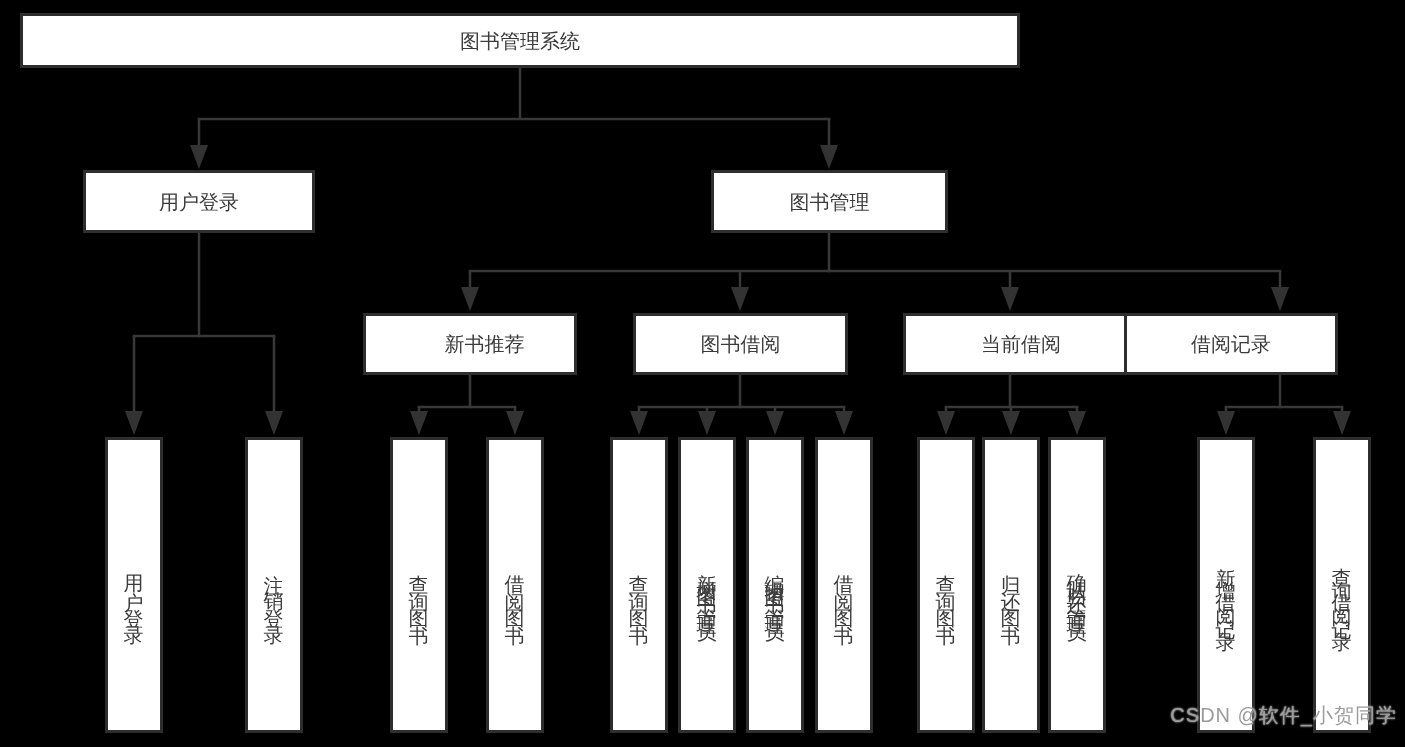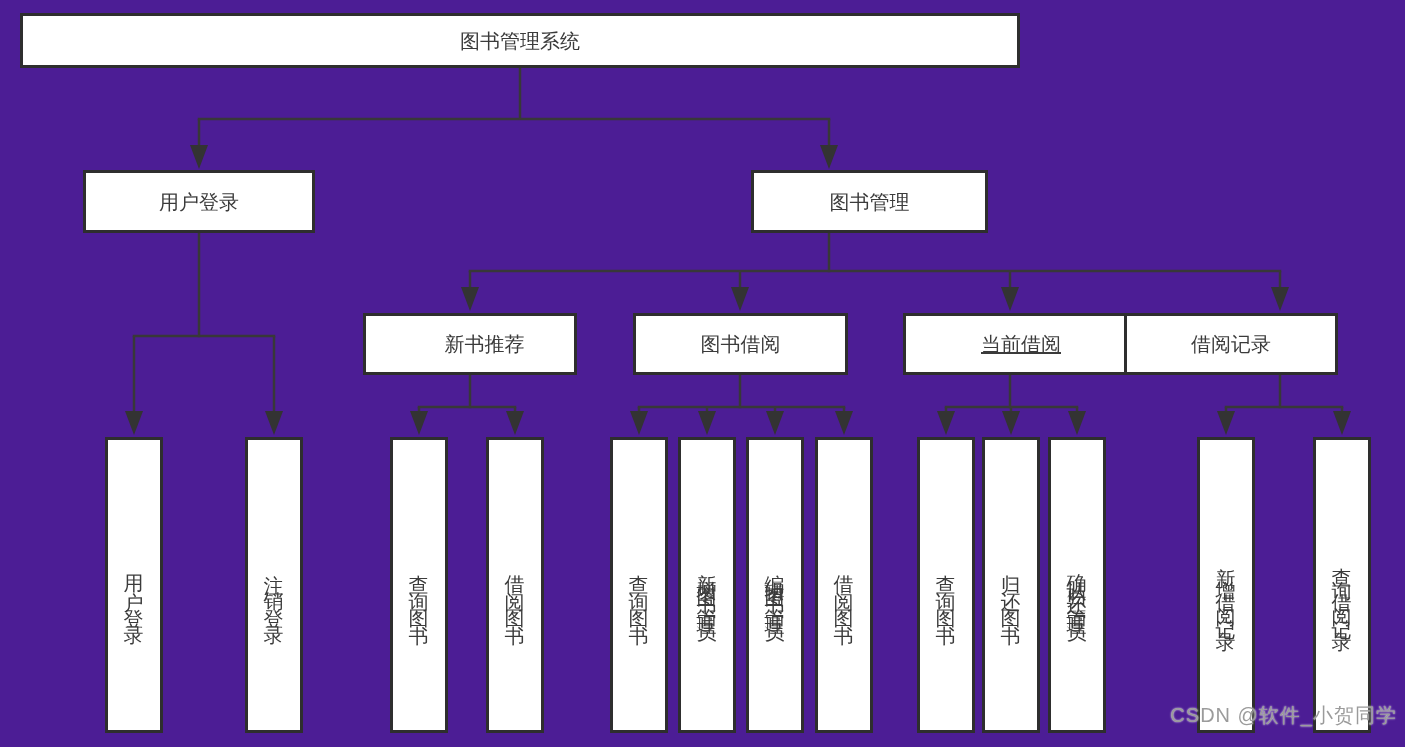--- a/index.html
+++ b/index.html
@@ -1,20 +1,20 @@
 <!DOCTYPE html>
 <html><head>
 <meta charset="utf-8">
 <style>
   html, body { margin: 0; padding: 0; background: #ffffff; }
   #canvas {
     position: relative;
     width: 1405px;
     height: 747px;
-    background: #4c1d95;
+    background: #000000;
     font-family: "Liberation Sans", "DejaVu Sans", sans-serif;
     overflow: hidden;
   }
   #wires {
     position: absolute;
     left: 0; top: 0;
     width: 1405px; height: 747px;
     pointer-events: none;
   }
   .node {
@@ -124,31 +124,31 @@
     </g>
   </svg>
 
   <div class="node" style="left:20px; top:13px; width:1000px; height:55px;">
     <span>图书管理系统</span>
   </div>
 
   <div class="node" style="left:83px; top:170px; width:232px; height:63px;">
     <span>用户登录</span>
   </div>
-  <div class="node" style="left:711px; top:170px; width:237px; height:63px;margin-left:40px;">
+  <div class="node" style="left:711px; top:170px; width:237px; height:63px;">
     <span>图书管理</span>
   </div>
 
   <div class="node" style="left:363px; top:313px; width:214px; height:62px;padding-left:29px;">
     <span>新书推荐</span>
   </div>
   <div class="node" style="left:633px; top:313px; width:215px; height:62px;">
     <span>图书借阅</span>
   </div>
-  <div class="node" style="left:903px; top:313px; width:236px; height:62px;text-decoration:underline;">
+  <div class="node" style="left:903px; top:313px; width:236px; height:62px;">
     <span>当前借阅</span>
   </div>
   <div class="node" style="left:1124px; top:313px; width:214px; height:62px;">
     <span>借阅记录</span>
   </div>
 
   <div class="node leaf" style="left:105px; top:437px; width:58px; height:296px;">
     <span class="vlabel">用户登录</span>
   </div>
   <div class="node leaf" style="left:245px; top:437px; width:58px; height:296px;">

